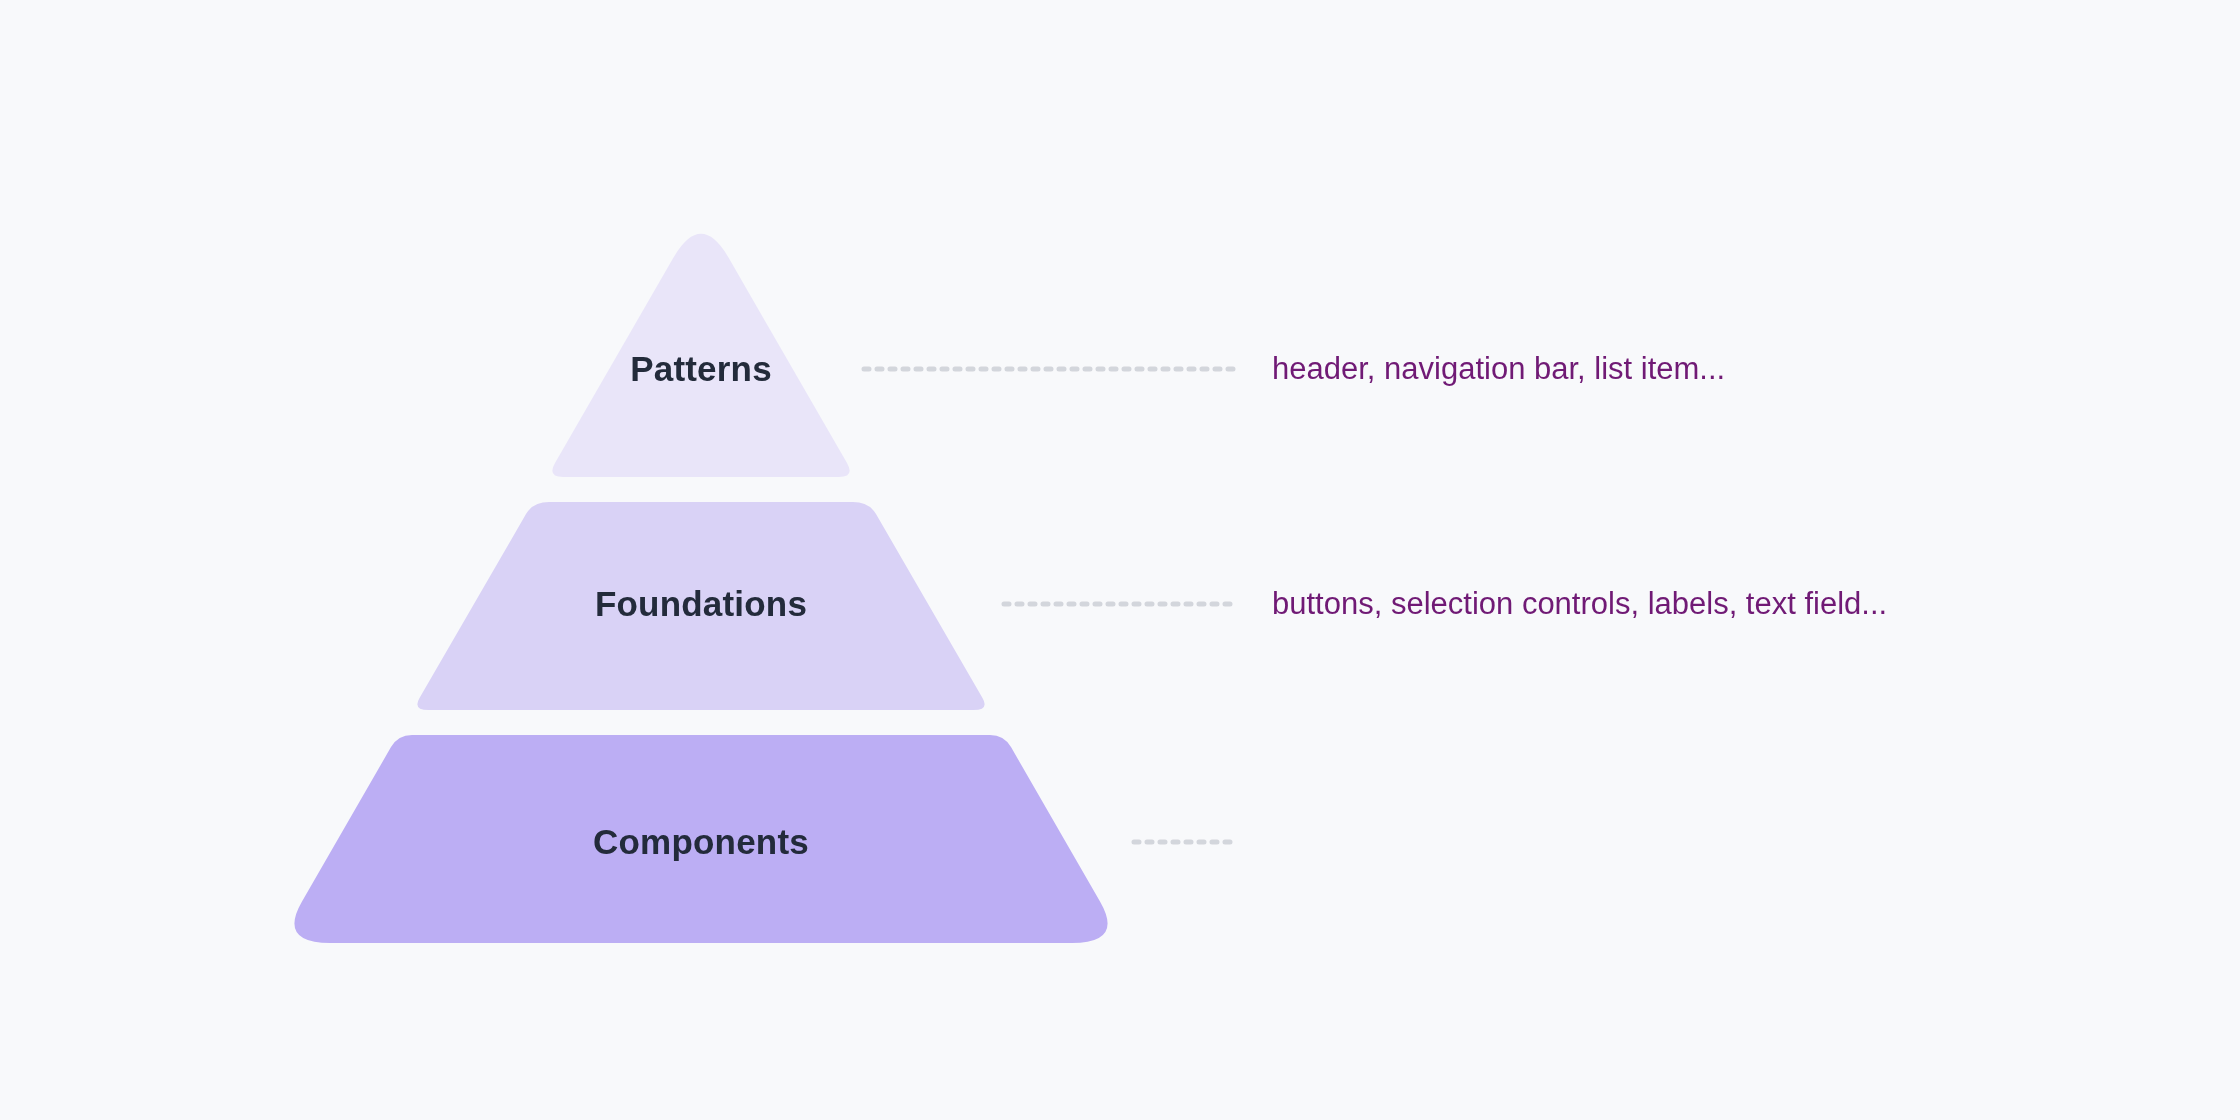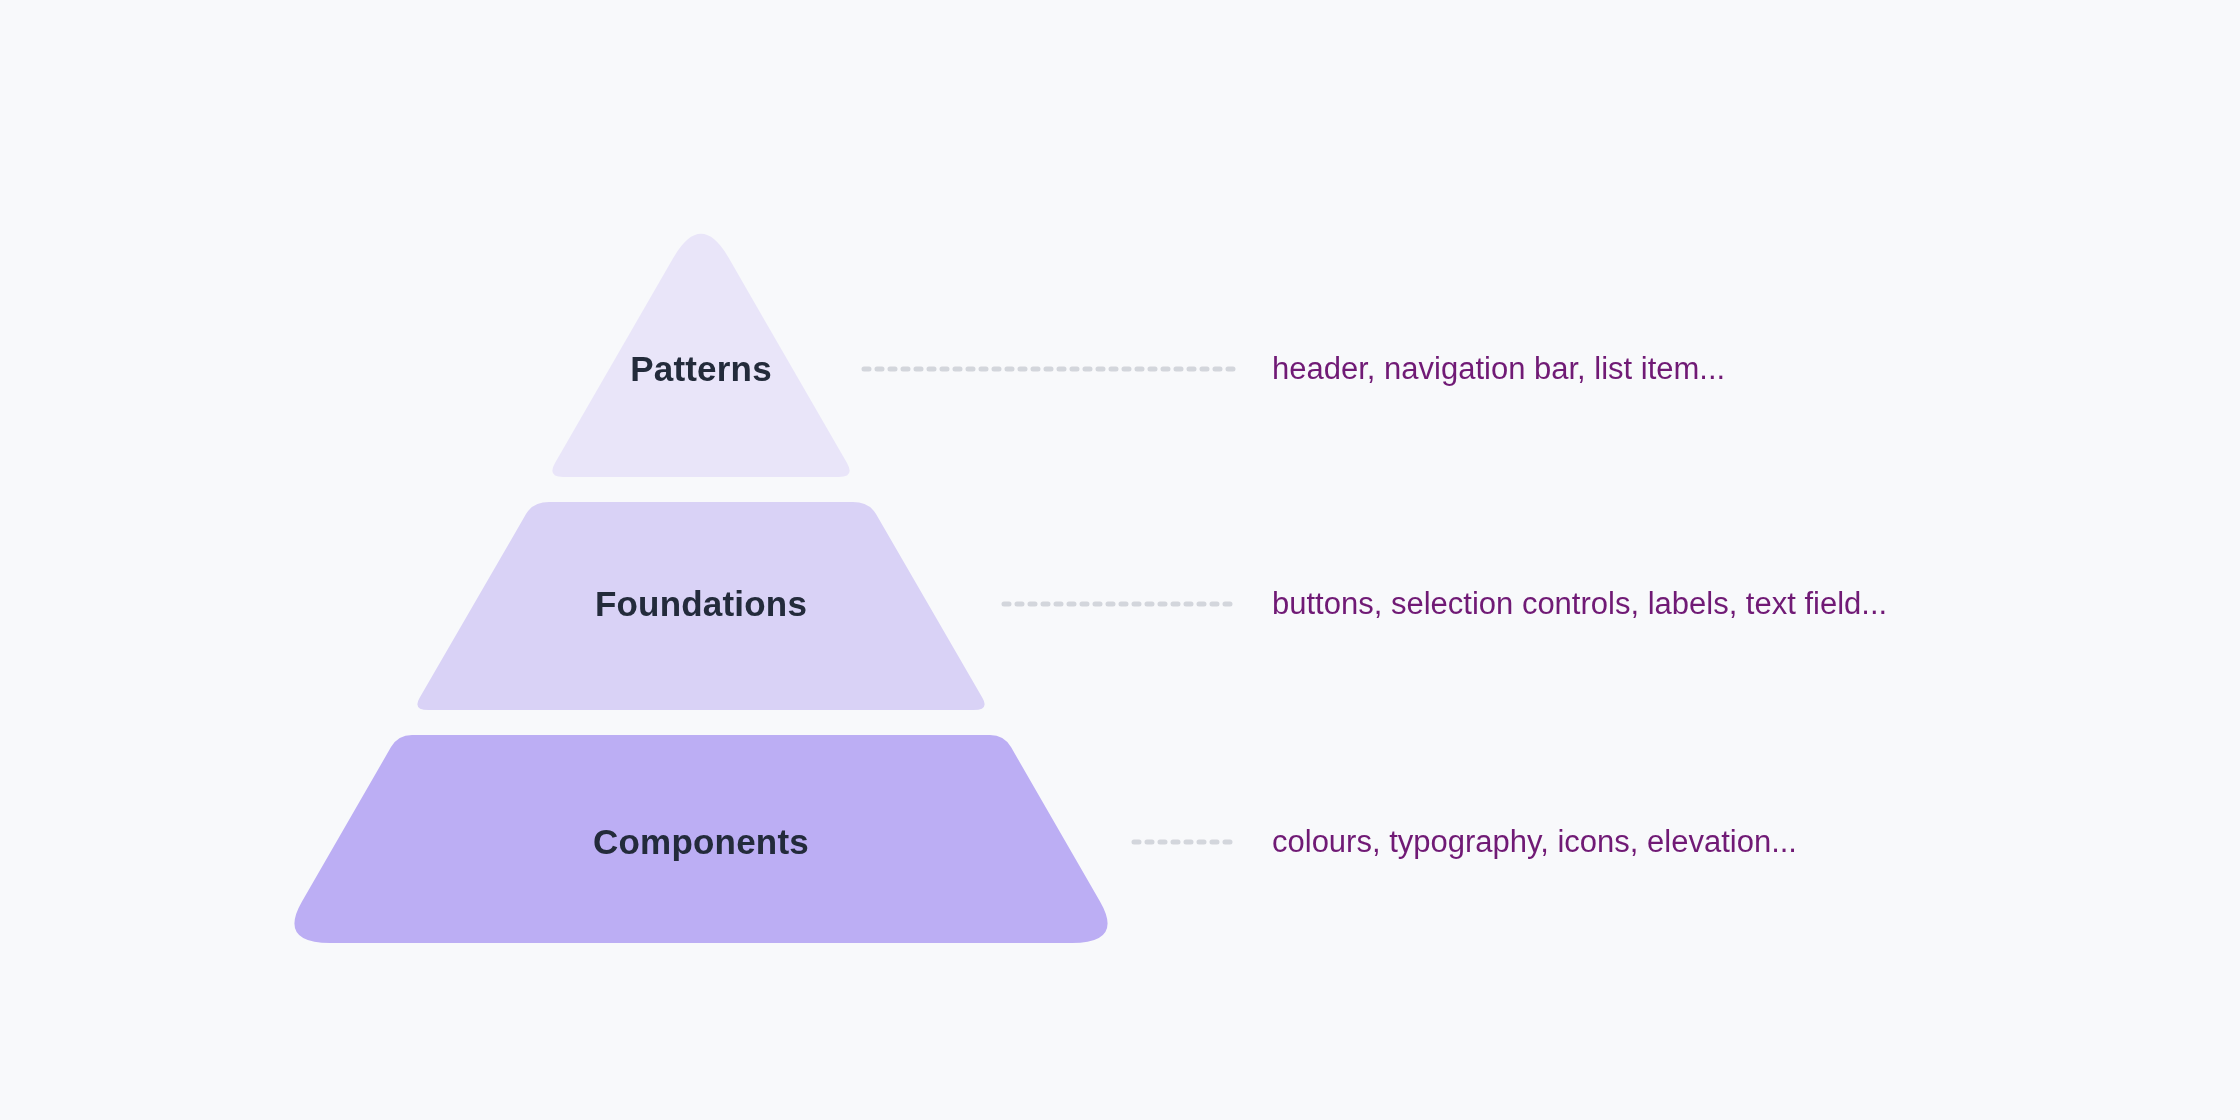--- a/index.html
+++ b/index.html
@@ -89,15 +89,14 @@
     <line x1="972" y1="604" x2="1203" y2="604" stroke-width="5" stroke-linecap="round" stroke-dasharray="5 8" stroke="#D3D6DC"></line>
     <line x1="1102" y1="842" x2="1203" y2="842" stroke-width="5" stroke-linecap="round" stroke-dasharray="5 8" stroke="#D3D6DC"></line>
   </svg>
 
   <div class="tier-label lbl-patterns">Patterns</div>
   <div class="tier-label lbl-components">Foundations</div>
   <div class="tier-label lbl-foundations">Components</div>
 
   <div class="tier-description desc-patterns">header, navigation bar, list item...</div>
   <div class="tier-description desc-components">buttons, selection controls, labels, text field...</div>
-  <div class="tier-description desc-foundations">colours, typography, icons, elevation...</div>
 
 </div>
 
 </body></html>

